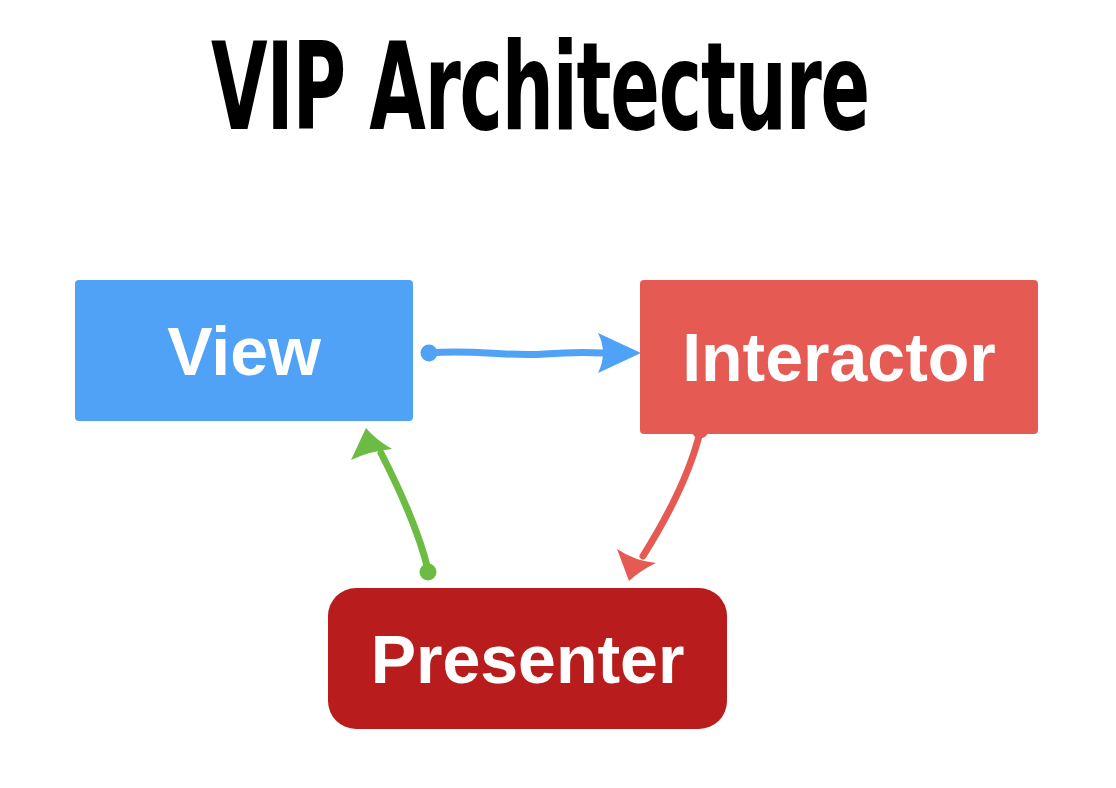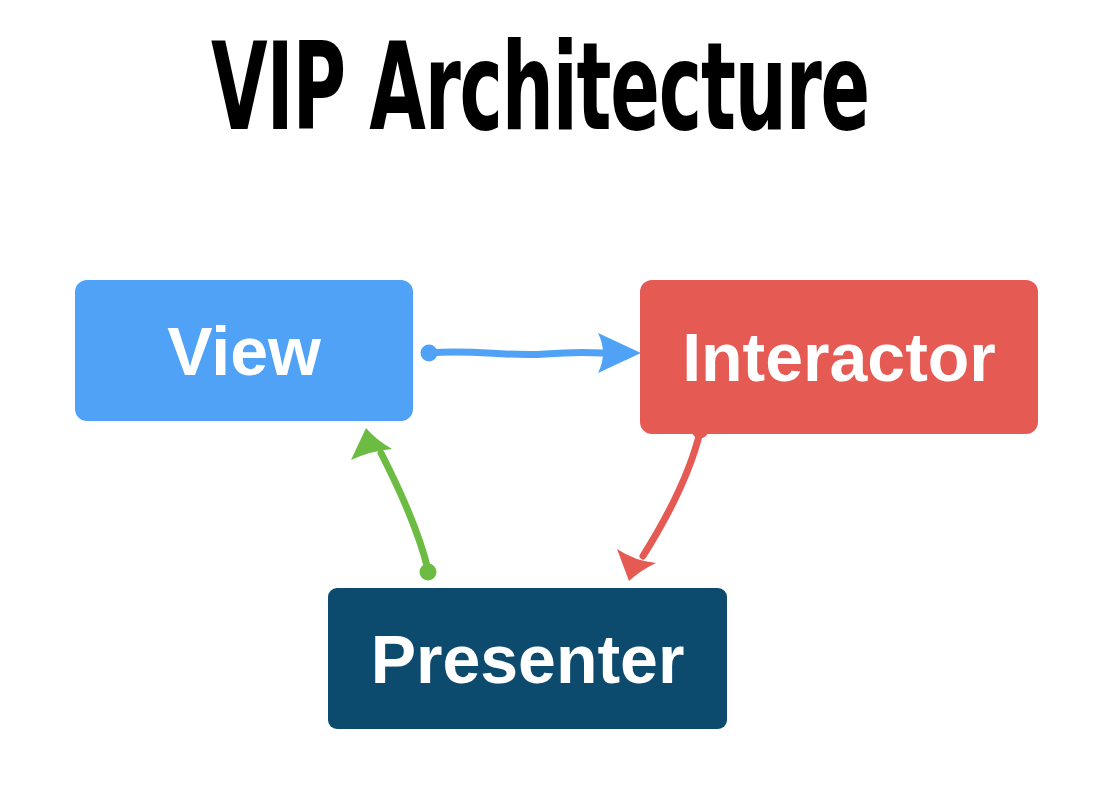--- a/index.html
+++ b/index.html
@@ -29,21 +29,21 @@
     letter-spacing: -2px;
     transform: scaleX(0.6);
     transform-origin: 50% 0;
     white-space: nowrap;
   }
   .node {
     position: absolute;
     display: flex;
     align-items: center;
     justify-content: center;
-    border-radius: 12px;
+    border-radius: 4px;
   }
   .node-view       { left: 75px;  top: 280px; width: 338px; height: 141px; }
   .node-interactor { left: 640px; top: 280px; width: 398px; height: 154px; }
   .node-presenter  { left: 328px; top: 588px; width: 399px; height: 141px; border-radius: 28px; }
   .node-label {
     font-family: "Liberation Sans", sans-serif;
     font-weight: 700;
     font-size: 68px;
     line-height: 1;
     white-space: nowrap;
@@ -92,17 +92,17 @@
   </svg>
 
   <div class="node node-view" style="background-color: rgb(79, 162, 246);">
     <span class="node-label" style="color: rgb(255, 255, 255);">View</span>
   </div>
 
   <div class="node node-interactor" style="background-color: rgb(230, 90, 84);">
     <span class="node-label" style="color: rgb(255, 255, 255);">Interactor</span>
   </div>
 
-  <div class="node node-presenter" style="background-color: #0c4a6e; border-radius: 9px;">
+  <div class="node node-presenter" style="background-color: #b91c1c;">
     <span class="node-label" style="color: rgb(255, 255, 255);">Presenter</span>
   </div>
 
 </div>
 
 </body></html>

